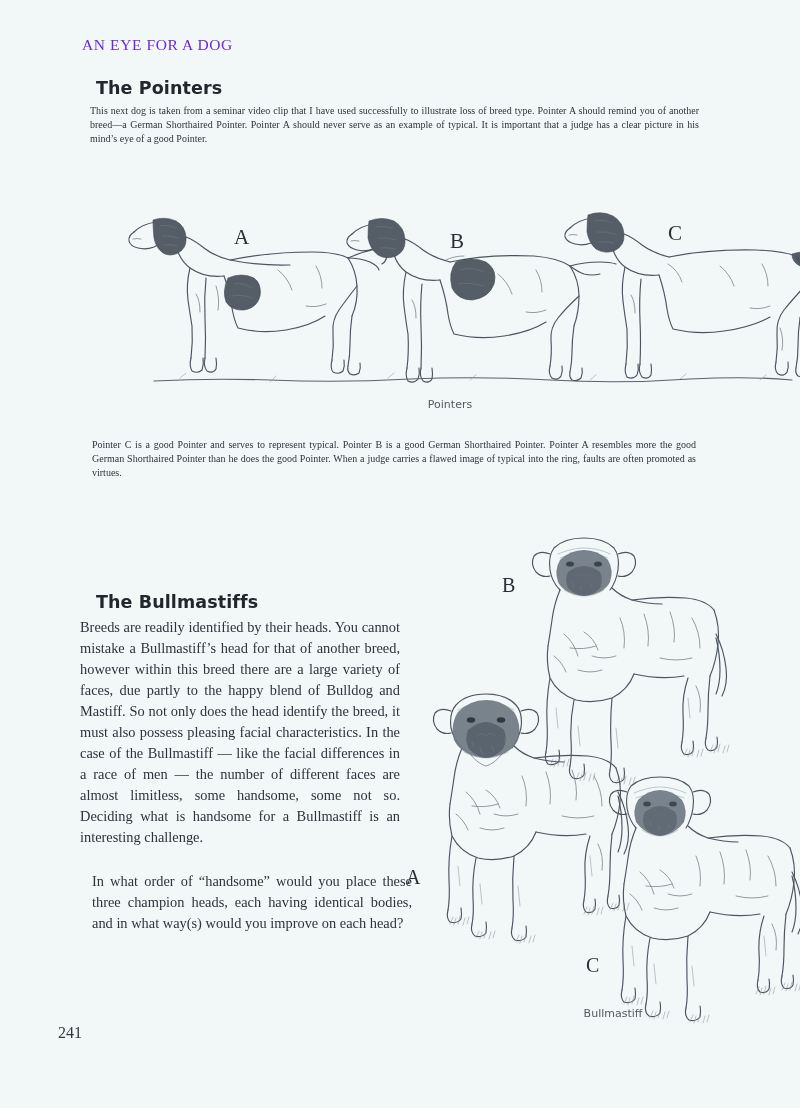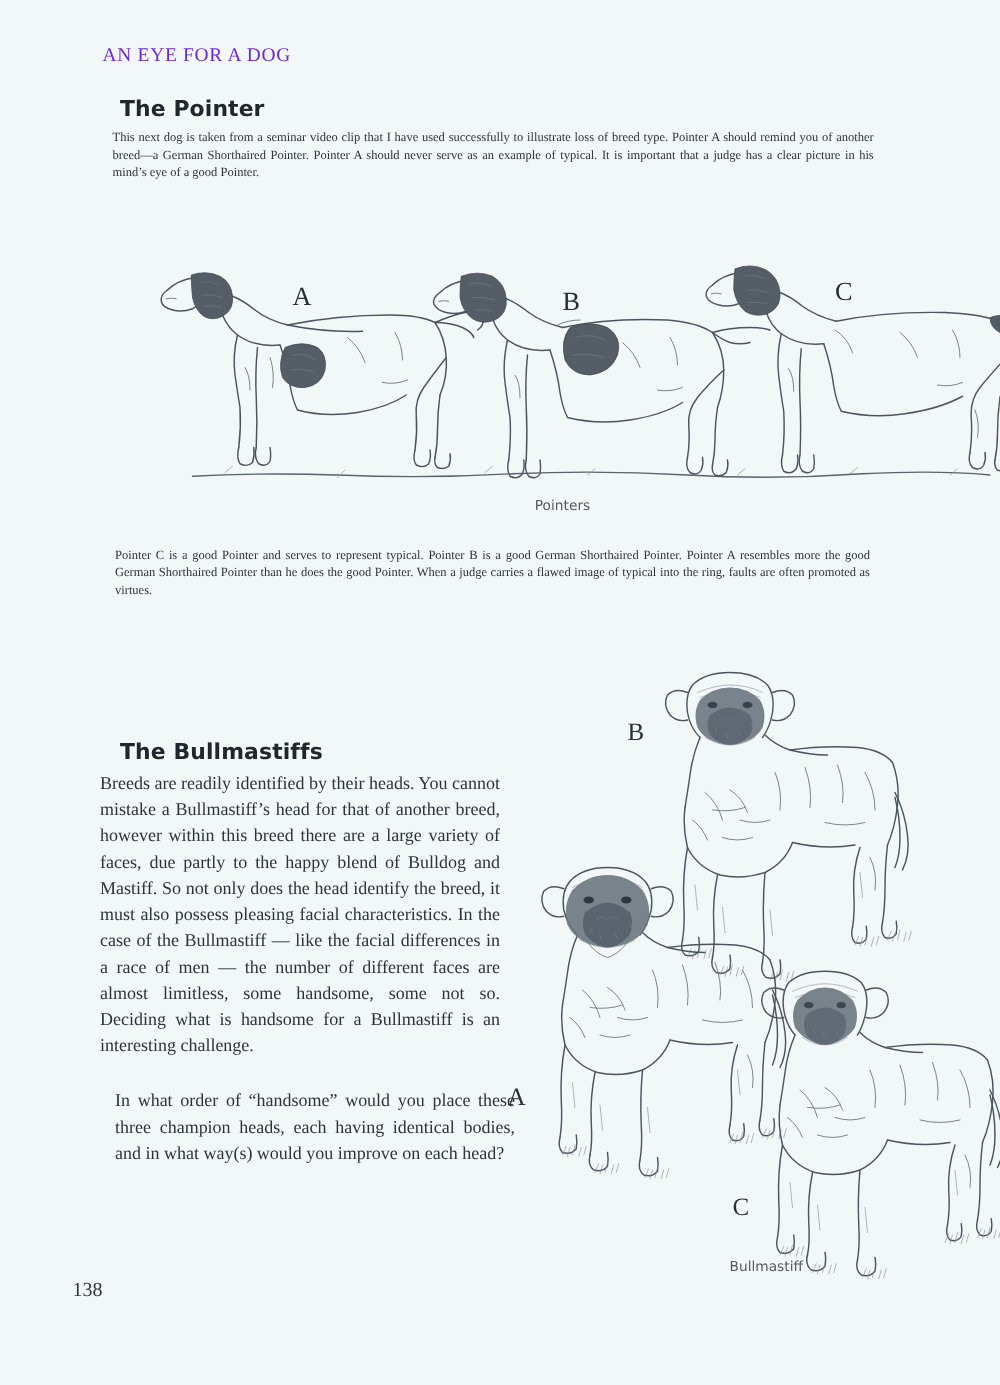--- a/index.html
+++ b/index.html
@@ -94,21 +94,21 @@
   .fur{fill:none;stroke:#7c858e;stroke-width:.5;stroke-linecap:round;opacity:.85;}
   .muzzle-dark{fill:#5a646f;stroke:none;}
 </style>
 </head>
 <body>
 
 <div class="page">
 
   <div class="running-head">AN EYE FOR A DOG</div>
 
-  <div id="pointer-head" class="sec-head">The Pointer</div>
+  <div id="pointer-head" class="sec-head">The Pointers</div>
 
   <div id="par-pointer-intro" class="body-par">This next dog is taken from a seminar video clip that I have used successfully to illustrate loss of breed type. Pointer A should remind you of another breed—a German Shorthaired Pointer. Pointer A should never serve as an example of typical. It is important that a judge has a clear picture in his mind’s eye of a good Pointer.</div>
 
   <div id="fig-pointers">
     <svg width="680" height="190" viewBox="0 0 680 190">
 
       <g>
 
         <path class="ink" d="M14 24 Q8 28 9 33 Q10 38 18 40 Q26 42 34 39 Q40 36 43 30"></path>
         <path class="ink" d="M14 24 Q22 16 36 14 Q50 12 58 18 Q64 23 63 31 Q62 39 55 43"></path>
@@ -374,15 +374,15 @@
         <use href="#bm-grass" x="94" y="246"></use>
         <use href="#bm-grass" x="160" y="218"></use>
         <use href="#bm-grass" x="186" y="214"></use>
       </g>
 
     </svg>
   </div>
 
   <div id="caption-bullmastiffs" class="caption">Bullmastiff</div>
 
-  <div id="page-number">138</div>
+  <div id="page-number">241</div>
 
 </div>
 
 </body></html>

